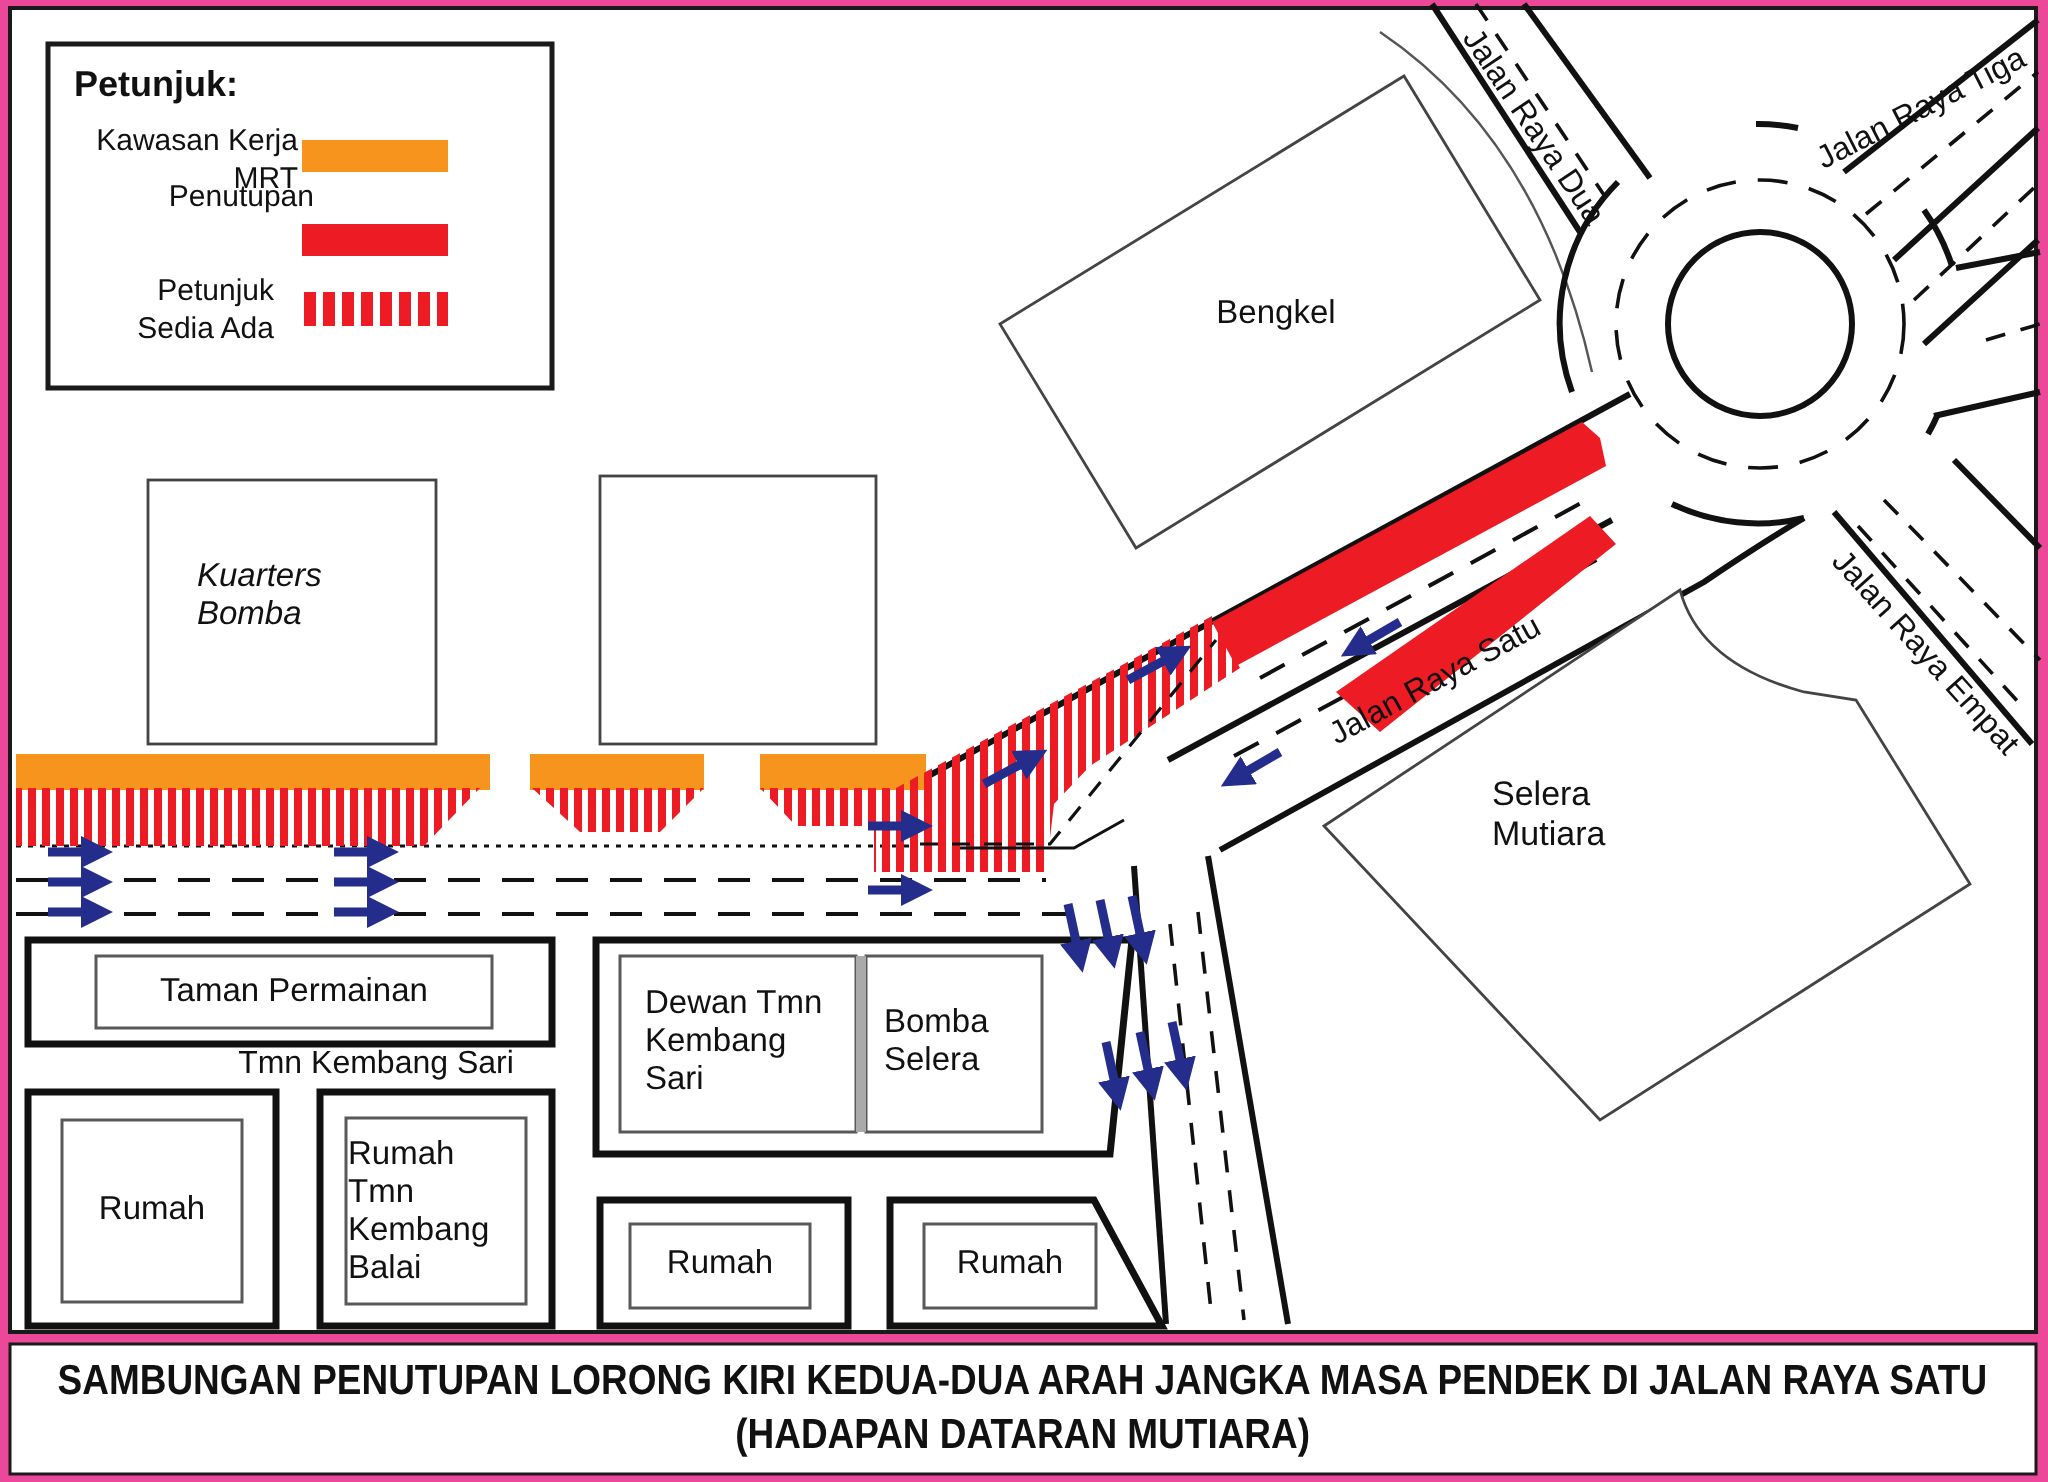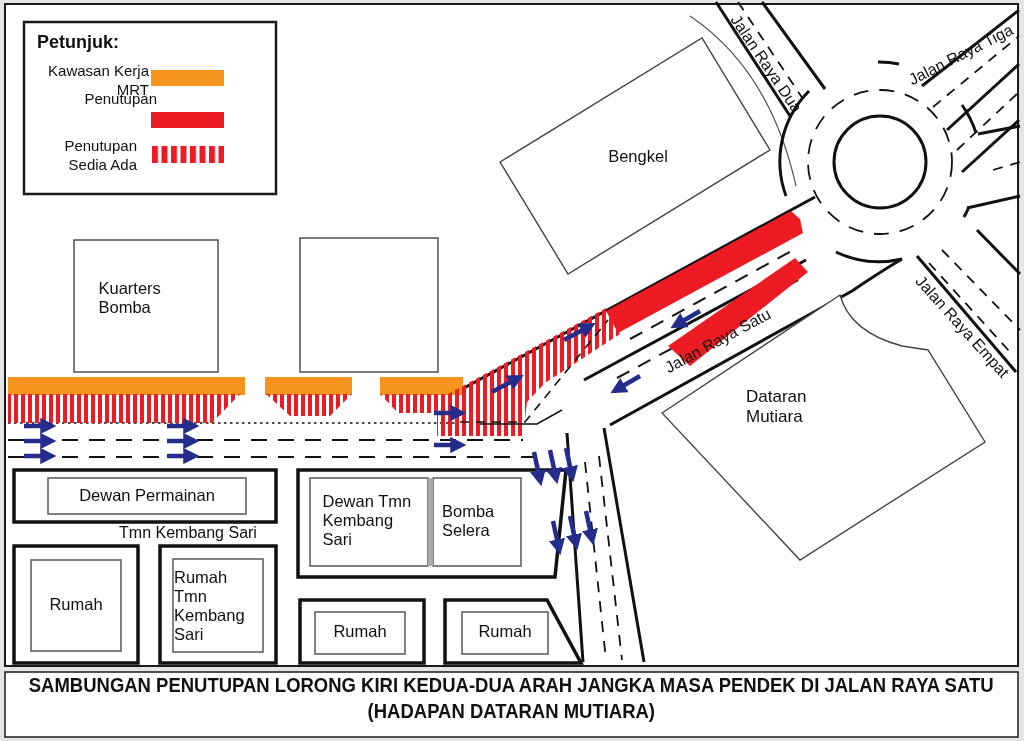--- a/index.html
+++ b/index.html
@@ -1,26 +1,26 @@
 <!DOCTYPE html>
 <html><head>
 <meta charset="utf-8">
 <style>
   html,body{margin:0;padding:0;background:#fff;}
-  .stage{position:relative;width:1024px;height:741px;background:#e5e5e5;overflow:hidden;
+  .stage{position:relative;width:1024px;height:741px;background:#ec4899;overflow:hidden;
          font-family:"Liberation Sans",sans-serif;color:#111;}
   svg.geom{position:absolute;left:0;top:0;}
   .lbl{position:absolute;transform:translate(-50%,-50%);text-align:left;
        font-size:16.5px;line-height:1.16;color:#111;white-space:normal;}
   .one{white-space:nowrap;}
   .road-lbl{position:absolute;font-size:16px;white-space:nowrap;color:#111;}
   .legend-lbl{position:absolute;font-size:15px;line-height:1.25;color:#111;text-align:right;}
   .legend-title{position:absolute;font-size:18px;font-weight:600;color:#111;}
   .caption{position:absolute;left:5px;top:672px;width:1013px;height:65px;
-           display:flex;flex-direction:column;align-items:center;}
+           display:flex;flex-direction:column;align-items:center;justify-content:center;}
   .cap-line{font-weight:bold;font-size:21px;line-height:1.25;transform:scaleX(0.88);
             transform-origin:center;white-space:nowrap;}
 </style>
 </head>
 <body>
 
 <div class="stage">
 
 <svg class="geom" width="1024" height="741" viewBox="0 0 1024 741">
   <defs>
@@ -161,29 +161,29 @@
     <rect x="24" y="22" width="252" height="172" fill="#ffffff" stroke="#1a1a1a" stroke-width="2.5"></rect>
     <rect x="151" y="70" width="73" height="16" fill="#F7941D"></rect>
     <rect x="151" y="112" width="73" height="16" fill="#ED1C24"></rect>
     <rect x="151" y="146" width="73" height="17" fill="url(#hatchLegend)"></rect>
   </g>
 </svg>
 
 <div class="legend-title" style="left:37px;top:32px;">Petunjuk:</div>
 <div class="legend-lbl" style="left:37px;top:62px;width:112px;">Kawasan Kerja MRT</div>
 <div class="legend-lbl" style="left:37px;top:90px;width:120px;">Penutupan</div>
-<div class="legend-lbl" style="left:37px;top:137px;width:100px;">Penutupan Sedia Ada</div>
+<div class="legend-lbl" style="left:37px;top:137px;width:100px;">Petunjuk Sedia Ada</div>
 
-<div class="lbl" style="left:146px;top:298px;width:95px;">Kuarters Bomba</div>
+<div class="lbl" style="left:146px;top:298px;width:95px;font-style:italic;">Kuarters Bomba</div>
 <div class="lbl one" style="left:638px;top:157px;">Bengkel</div>
-<div class="lbl" style="left:801px;top:407px;width:110px;font-size:17px;">Dataran Mutiara</div>
-<div class="lbl one" style="left:147px;top:496px;">Dewan Permainan</div>
+<div class="lbl" style="left:801px;top:407px;width:110px;font-size:17px;">Selera Mutiara</div>
+<div class="lbl one" style="left:147px;top:496px;">Taman Permainan</div>
 <div class="lbl one" style="left:145px;top:533px;font-size:16px;margin-left:43px;">Tmn Kembang Sari</div>
 <div class="lbl one" style="left:76px;top:605px;">Rumah</div>
-<div class="lbl" style="left:218px;top:606px;width:88px;">Rumah Tmn Kembang Sari</div>
+<div class="lbl" style="left:218px;top:606px;width:88px;">Rumah Tmn Kembang Balai</div>
 <div class="lbl" style="left:369px;top:521px;width:93px;">Dewan Tmn Kembang Sari</div>
 <div class="lbl" style="left:477px;top:521px;width:70px;">Bomba Selera</div>
 <div class="lbl one" style="left:360px;top:632px;">Rumah</div>
 <div class="lbl one" style="left:505px;top:632px;">Rumah</div>
 
 <div class="road-lbl" style="left:718px;top:341px;transform:translate(-50%,-50%) rotate(-28.5deg);">Jalan Raya Satu</div>
 <div class="road-lbl" style="left:766px;top:64px;transform:translate(-50%,-50%) rotate(56deg);">Jalan Raya Dua</div>
 <div class="road-lbl" style="left:961px;top:55px;transform:translate(-50%,-50%) rotate(-27deg);">Jalan Raya Tiga</div>
 <div class="road-lbl" style="left:962px;top:327px;transform:translate(-50%,-50%) rotate(48deg);">Jalan Raya Empat</div>
 

